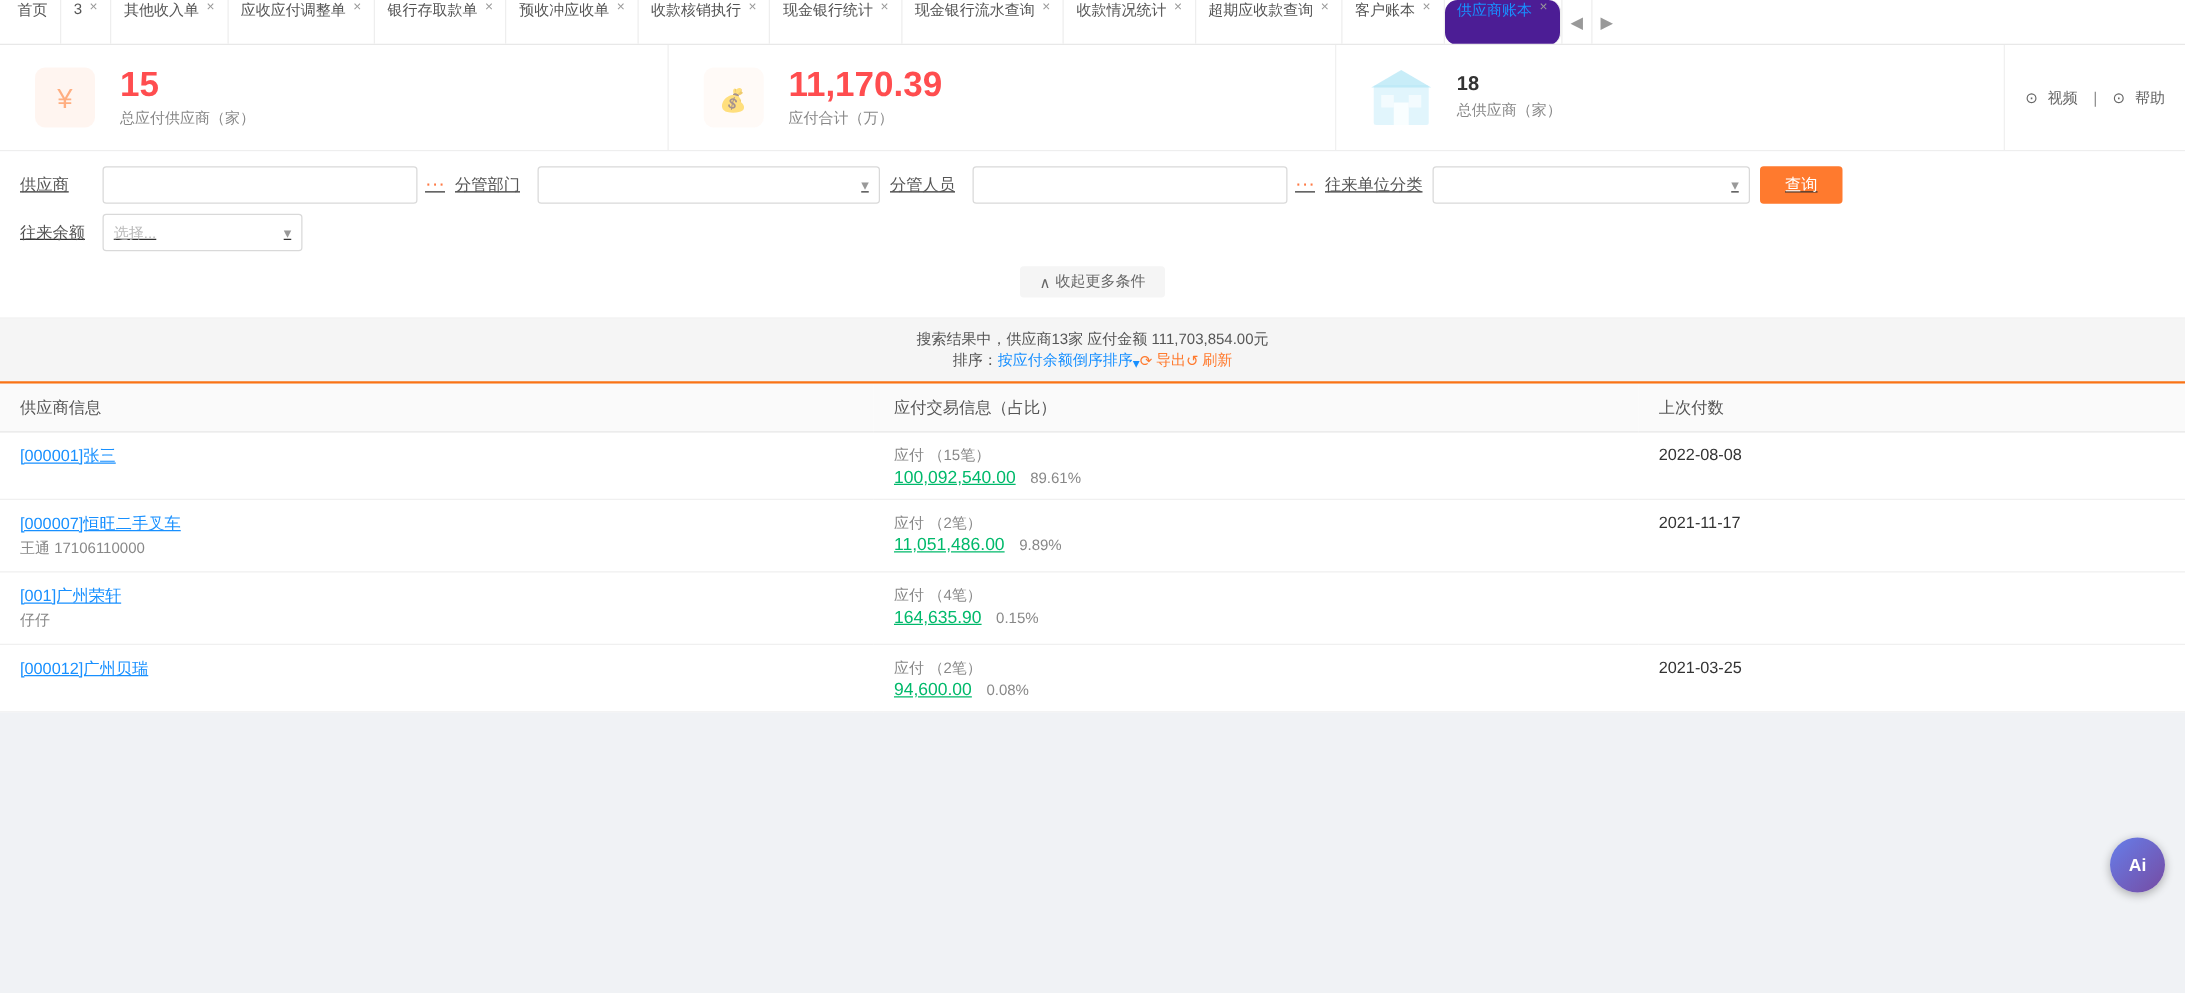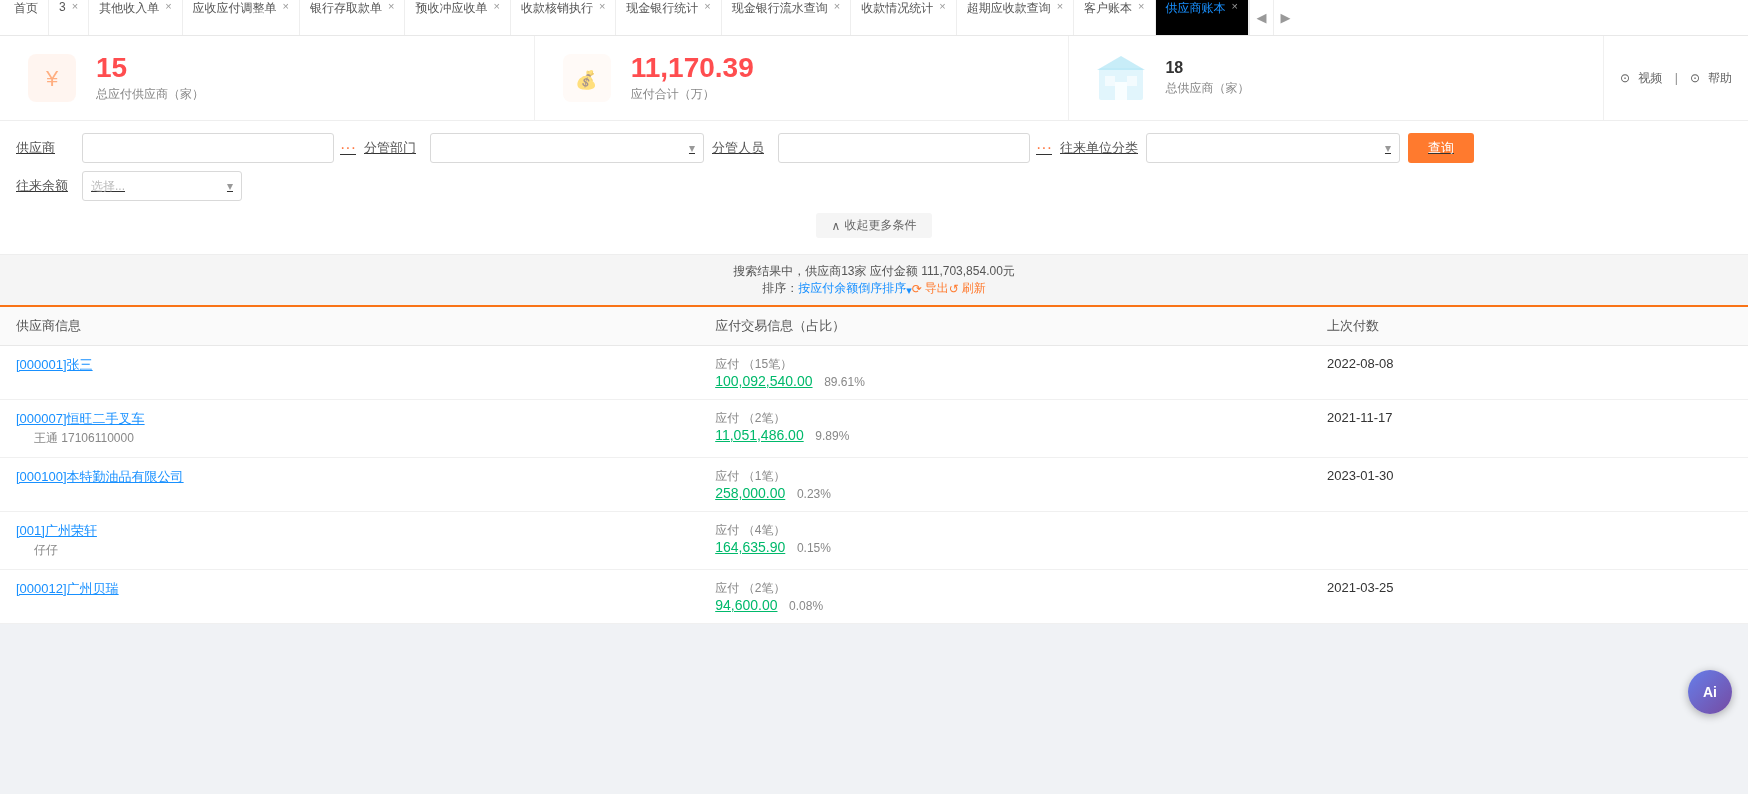--- a/index.html
+++ b/index.html
@@ -20,21 +20,21 @@
       align-items: flex-start;
       padding: 0 10px;
       height: 36px;
       font-size: 12px;
       color: #555;
       cursor: pointer;
       white-space: nowrap;
       border-right: 1px solid #eee;
       flex-shrink: 0;
     }
-    .nav-tab.active { color: #1890ff; background: #000000; }
+    .nav-tab.active { color: #1890ff; background: #4c1d95; border-radius: 10px; }
     .nav-tab .close-x {
       margin-left: 6px;
       color: #999;
       font-size: 11px;
     }
     .nav-arrow {
       display: flex;
       align-items: center;
       justify-content: center;
       width: 24px;
@@ -225,21 +225,21 @@
       color: #333;
       border-bottom: 1px solid #f0f0f0;
       vertical-align: top;
     }
     .data-table tr.highlighted td { background: #fff2e8; }
     .supplier-link {
       color: #1890ff;
       text-decoration: underline;
       cursor: pointer;
     }
-    .sub-info { font-size: 12px; color: #888; margin-top: 2px; margin-left: 18px; }
+    .sub-info { font-size: 12px; color: #888; margin-top: 2px; }
     .amount-green { color: #00b96b; text-decoration: underline; cursor: pointer; font-size: 14px; }
     .pct-text { color: #888; font-size: 12px; margin-left: 8px; }
     .tx-label { color: #888; font-size: 12px; }
     .scrollbar-area {
       overflow-y: auto;
       max-height: calc(100vh - 260px);
     }
 
     
     ::-webkit-scrollbar { width: 6px; }
@@ -471,39 +471,20 @@
       <div>
         <a class="amount-green">11,051,486.00</a>
         <span class="pct-text">9.89%</span>
       </div>
     </td>
           <td>2021-11-17</td>
         </tr>
         <tr>
           <td>
       <div>
-        <a class="supplier-link">[000100]本特勤油品有限公司</a>
-      </div>
-
-    </td>
-          <td>
-      <div>
-        <span class="tx-label">应付</span>
-        <span class="tx-label">（1笔）</span>
-      </div>
-      <div>
-        <a class="amount-green">258,000.00</a>
-        <span class="pct-text">0.23%</span>
-      </div>
-    </td>
-          <td>2023-01-30</td>
-        </tr>
-        <tr>
-          <td>
-      <div>
         <a class="supplier-link">[001]广州荣轩</a>
       </div>
       <div class="sub-info">仔仔</div>
     </td>
           <td>
       <div>
         <span class="tx-label">应付</span>
         <span class="tx-label">（4笔）</span>
       </div>
       <div>

